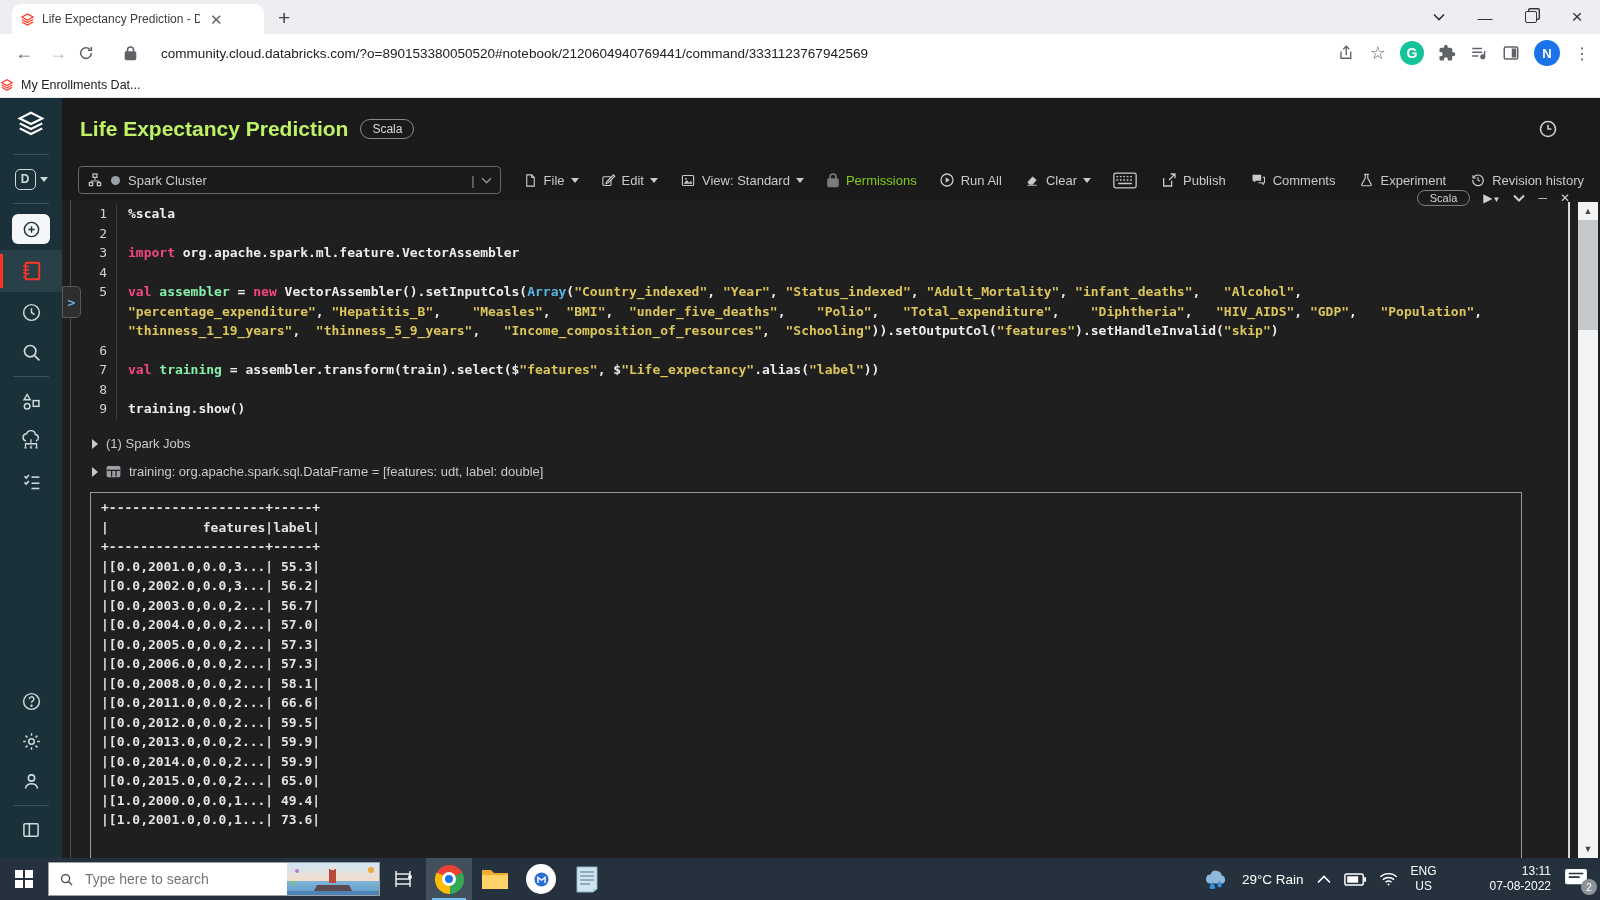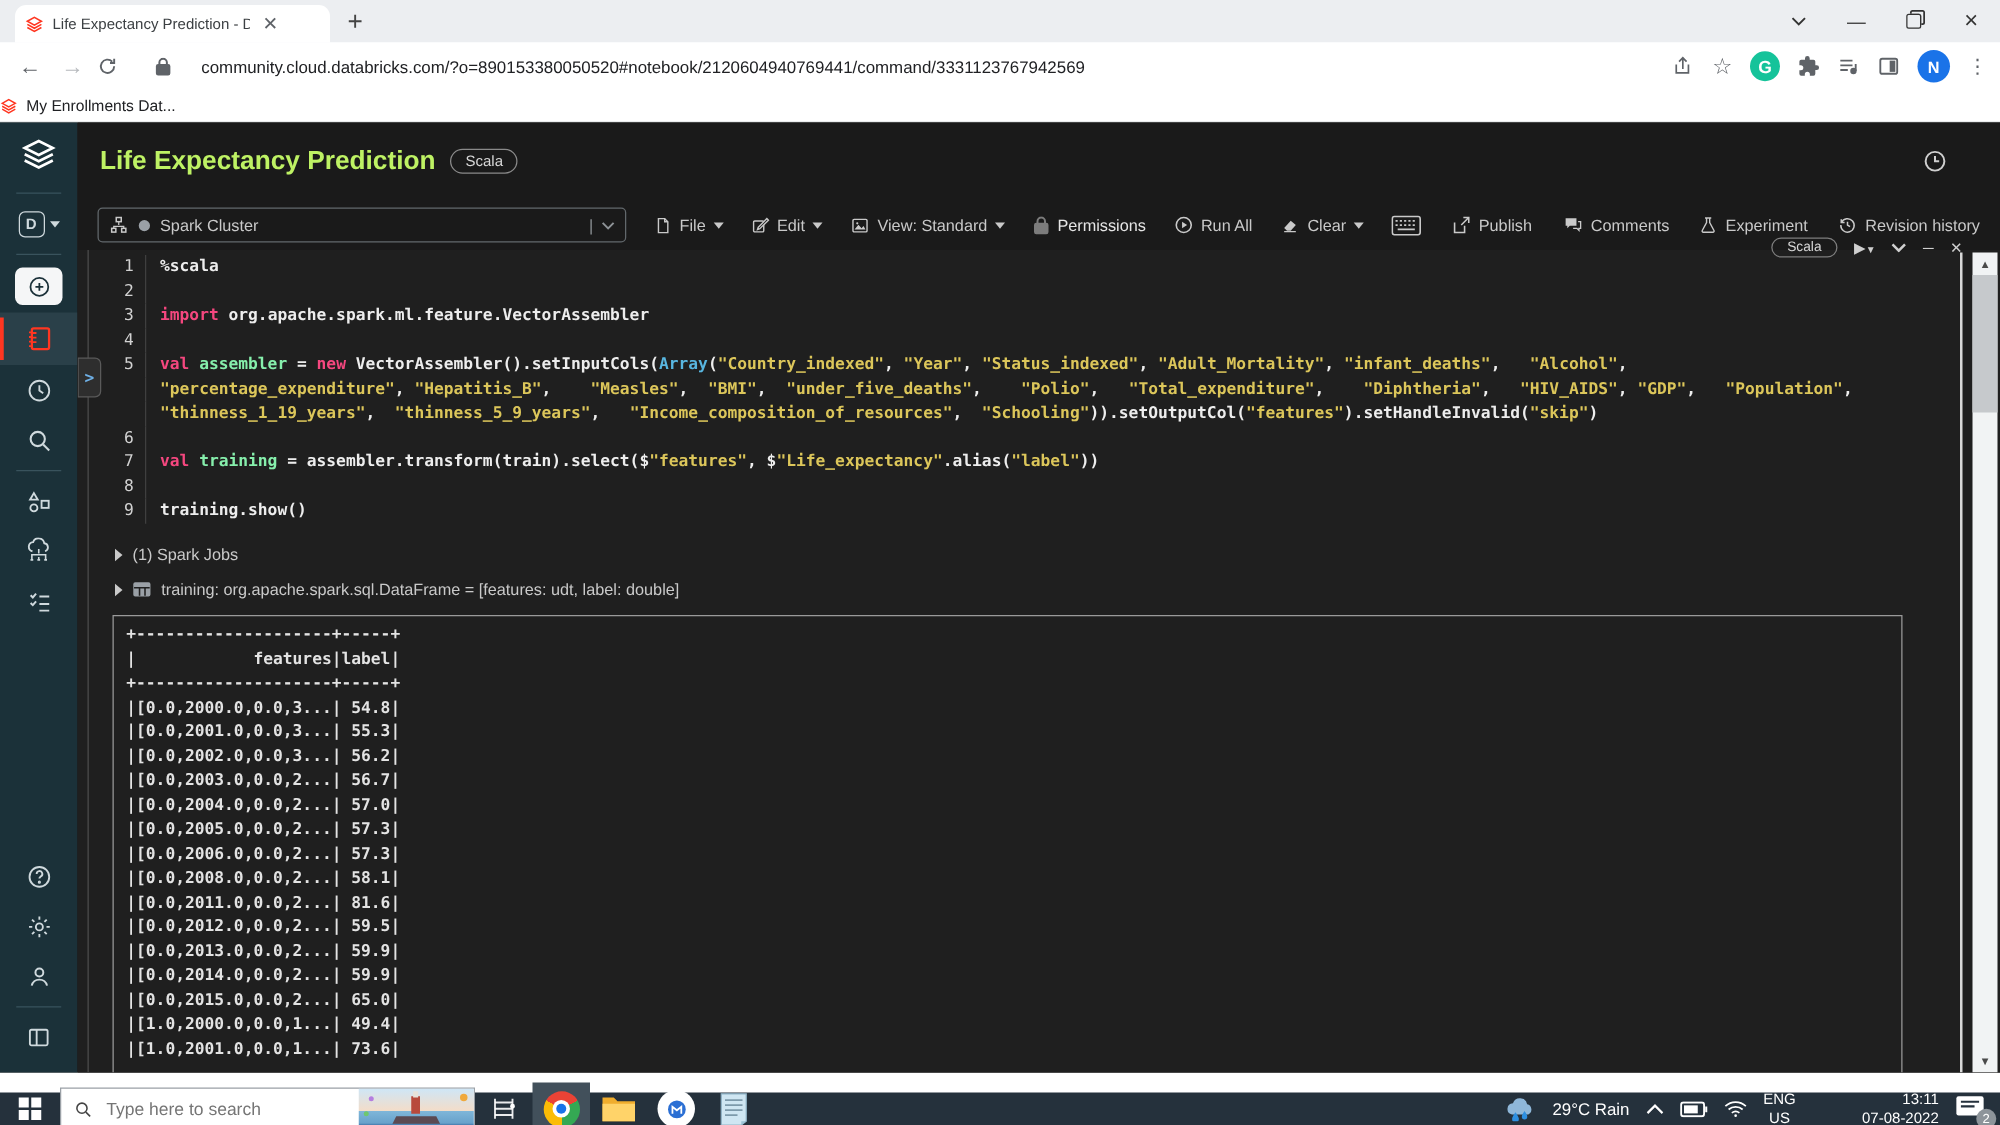--- a/index.html
+++ b/index.html
@@ -40,21 +40,21 @@
   .main{flex:1;position:relative;background:#1f1f1f;overflow:hidden;}
   .nb-header{position:absolute;top:0;left:0;right:0;height:62px;background:#1a1a1a;display:flex;align-items:center;padding:0 18px;box-sizing:border-box;}
   .nb-title{color:#bef264;font-size:21px;font-weight:bold;}
   .lang-pill{border:1px solid #8a8a8a;border-radius:12px;color:#d8d8d8;font-size:12px;padding:2px 11px;margin-left:12px;}
   .hdr-clock{margin-left:auto;color:#cfcfcf;margin-right:24px;}
   .nb-toolbar{position:absolute;top:62px;left:0;right:0;height:40px;background:#1a1a1a;display:flex;align-items:center;padding:0 16px;gap:22px;color:#c9c9c9;font-size:13px;box-sizing:border-box;}
   .cluster-box{border:1px solid #62686c;border-radius:4px;height:28px;width:478px;display:flex;align-items:center;padding:0 8px;gap:8px;box-sizing:border-box;}
   .cl-dot{width:9px;height:9px;border-radius:50%;background:#9aa0a6;}
   .cl-caret{margin-left:auto;display:flex;align-items:center;gap:6px;color:#8d9296;}
   .tb-item{display:flex;align-items:center;gap:6px;white-space:nowrap;}
-  .tb-item.dim{color:#e5e5e5;text-align:center;}
+  .tb-item.dim{color:#84cc16;text-align:center;}
   .caret-down{width:0;height:0;border-left:4px solid transparent;border-right:4px solid transparent;border-top:5px solid #c9c9c9;display:inline-block;}
   .nb-toolbar-right{margin-left:auto;display:flex;align-items:center;gap:24px;}
 
   .cell-controls{position:absolute;top:92px;right:30px;display:flex;align-items:center;gap:13px;color:#cfcfcf;z-index:5;}
   .cell-pill{border:1px solid #7d7d7d;border-radius:10px;font-size:11px;padding:1px 12px;color:#d5d5d5;}
   .ctl{font-size:12px;}
 
   .content{position:absolute;top:102px;left:0;right:0;bottom:0;background:#1f1f1f;overflow:hidden;}
   .panel-divider{position:absolute;left:8px;top:0;bottom:0;width:1px;background:#4d4d4d;}
   .expand-handle{position:absolute;left:0;top:86px;width:17px;height:30px;background:#2e2e2e;border:1px solid #5a5a5a;border-radius:0 5px 5px 0;color:#6fb0e6;display:flex;align-items:center;justify-content:center;font-weight:bold;font-size:13px;font-family:"DejaVu Sans Mono",monospace;}
@@ -70,21 +70,21 @@
   .output-box{position:absolute;left:28px;right:78px;top:292px;bottom:-4px;border:1px solid #9a9a9a;padding:5px 10px;box-sizing:border-box;font-family:"DejaVu Sans Mono",monospace;font-size:13px;font-weight:bold;line-height:19.5px;color:#e3e3e3;overflow:hidden;}
   .out-line{white-space:pre;}
 
   .scroll-sep{position:absolute;right:30px;top:104px;bottom:0;width:2px;background:#d9d9d9;}
   .scrollbar{position:absolute;right:2px;top:104px;bottom:0;width:20px;background:#f1f3f4;display:flex;flex-direction:column;align-items:center;}
   .sc-btn{color:#4a4a4a;font-size:9px;height:18px;display:flex;align-items:center;justify-content:center;}
   .sc-thumb{width:20px;height:110px;background:#c6c9cc;}
   .sc-bottom{margin-top:auto;}
 
   
-  .taskbar{position:absolute;left:0;right:0;bottom:0;height:26px;background:#25313c;display:flex;align-items:center;color:#fff;}
+  .taskbar{position:absolute;left:0;right:0;bottom:0;height:42px;background:#25313c;display:flex;align-items:center;color:#fff;}
   .tb-start{width:48px;height:42px;display:flex;align-items:center;justify-content:center;}
   .win-logo{display:grid;grid-template-columns:8px 8px;grid-template-rows:8px 8px;gap:1.6px;}
   .win-logo div{background:#fff;}
   .search-box{width:332px;height:34px;background:#fff;border:1px solid #9aa0a6;display:flex;align-items:center;padding:0 10px;gap:9px;position:relative;box-sizing:border-box;}
   .search-box input{border:none;outline:none;font-size:14px;color:#444;flex:1;font-family:"Liberation Sans",sans-serif;background:transparent;}
   .search-art{position:absolute;right:0;top:0;bottom:0;width:92px;background:linear-gradient(180deg,#cfe6f6 0%,#f3ddc9 55%,#7fb6d9 56%,#5d98c4 100%);overflow:hidden;}
   .tb-icons{display:flex;align-items:center;height:42px;}
   .tb-tile{width:46px;height:42px;display:flex;align-items:center;justify-content:center;position:relative;}
   .tb-tile.active{background:#42505b;}
   .tb-tile.active::after{content:"";position:absolute;left:6px;right:6px;bottom:0;height:2.5px;background:#79bdea;}
@@ -471,29 +471,28 @@
             <rect x="2" y="2" width="20" height="16" rx="1.5" fill="#9aa0a6"></rect>
             <path d="M2 8h20M9 8v10M16 8v10" stroke="#1f1f1f"></path>
           </svg>
         <span>training:  org.apache.spark.sql.DataFrame = [features: udt, label: double]</span>
       </div>
 
       <div class="output-box">
           <div class="out-line">+--------------------+-----+</div>
           <div class="out-line">|            features|label|</div>
           <div class="out-line">+--------------------+-----+</div>
-          <div class="out-line">|[0.0,2000.0,0.0,3...| 54.8|</div>
           <div class="out-line">|[0.0,2001.0,0.0,3...| 55.3|</div>
           <div class="out-line">|[0.0,2002.0,0.0,3...| 56.2|</div>
           <div class="out-line">|[0.0,2003.0,0.0,2...| 56.7|</div>
           <div class="out-line">|[0.0,2004.0,0.0,2...| 57.0|</div>
           <div class="out-line">|[0.0,2005.0,0.0,2...| 57.3|</div>
           <div class="out-line">|[0.0,2006.0,0.0,2...| 57.3|</div>
           <div class="out-line">|[0.0,2008.0,0.0,2...| 58.1|</div>
-          <div class="out-line">|[0.0,2011.0,0.0,2...| 81.6|</div>
+          <div class="out-line">|[0.0,2011.0,0.0,2...| 66.6|</div>
           <div class="out-line">|[0.0,2012.0,0.0,2...| 59.5|</div>
           <div class="out-line">|[0.0,2013.0,0.0,2...| 59.9|</div>
           <div class="out-line">|[0.0,2014.0,0.0,2...| 59.9|</div>
           <div class="out-line">|[0.0,2015.0,0.0,2...| 65.0|</div>
           <div class="out-line">|[1.0,2000.0,0.0,1...| 49.4|</div>
           <div class="out-line">|[1.0,2001.0,0.0,1...| 73.6|</div>
         </div>
     </div>
 
     <div class="scroll-sep"></div>

